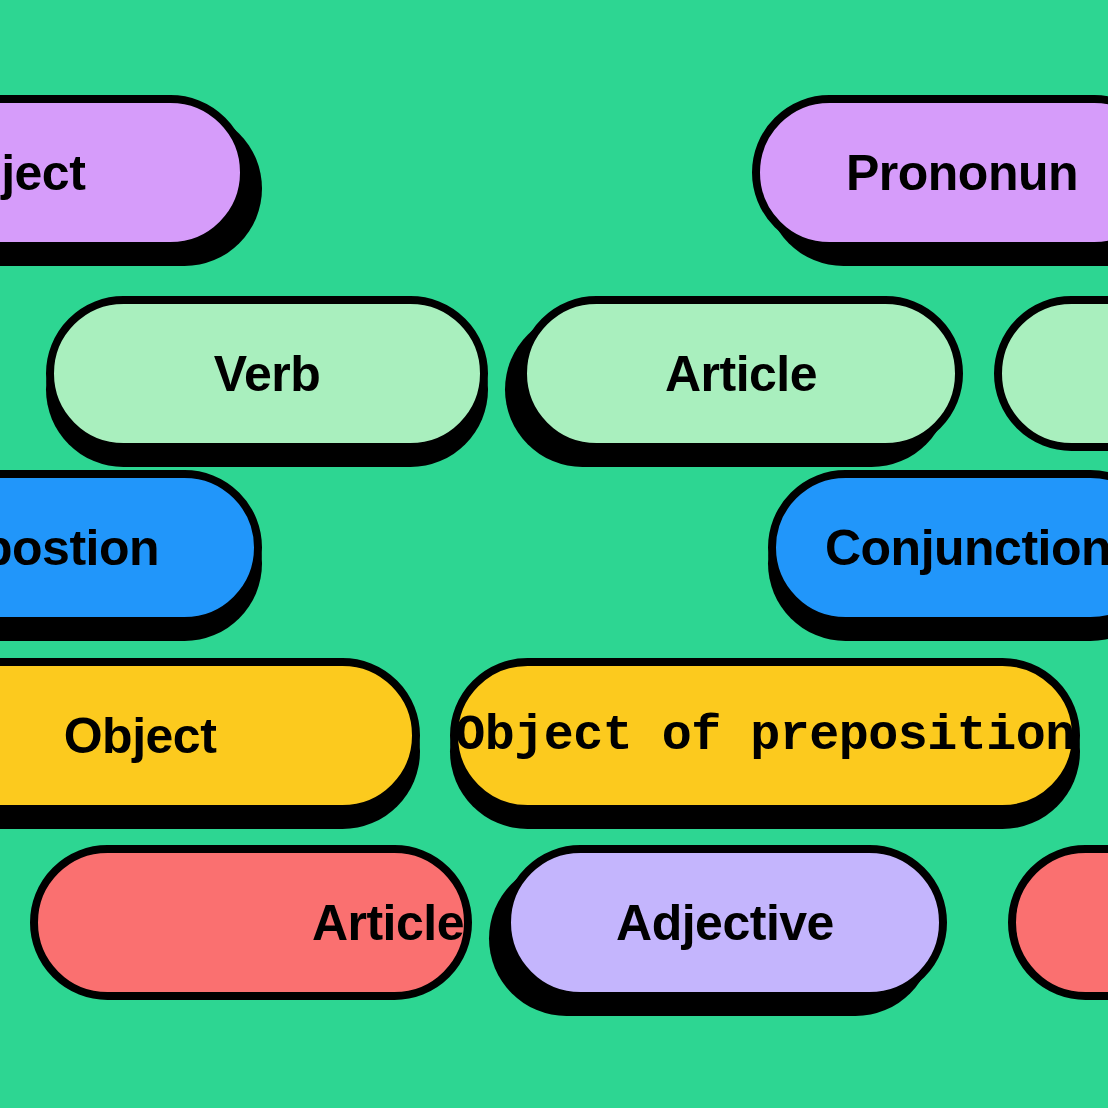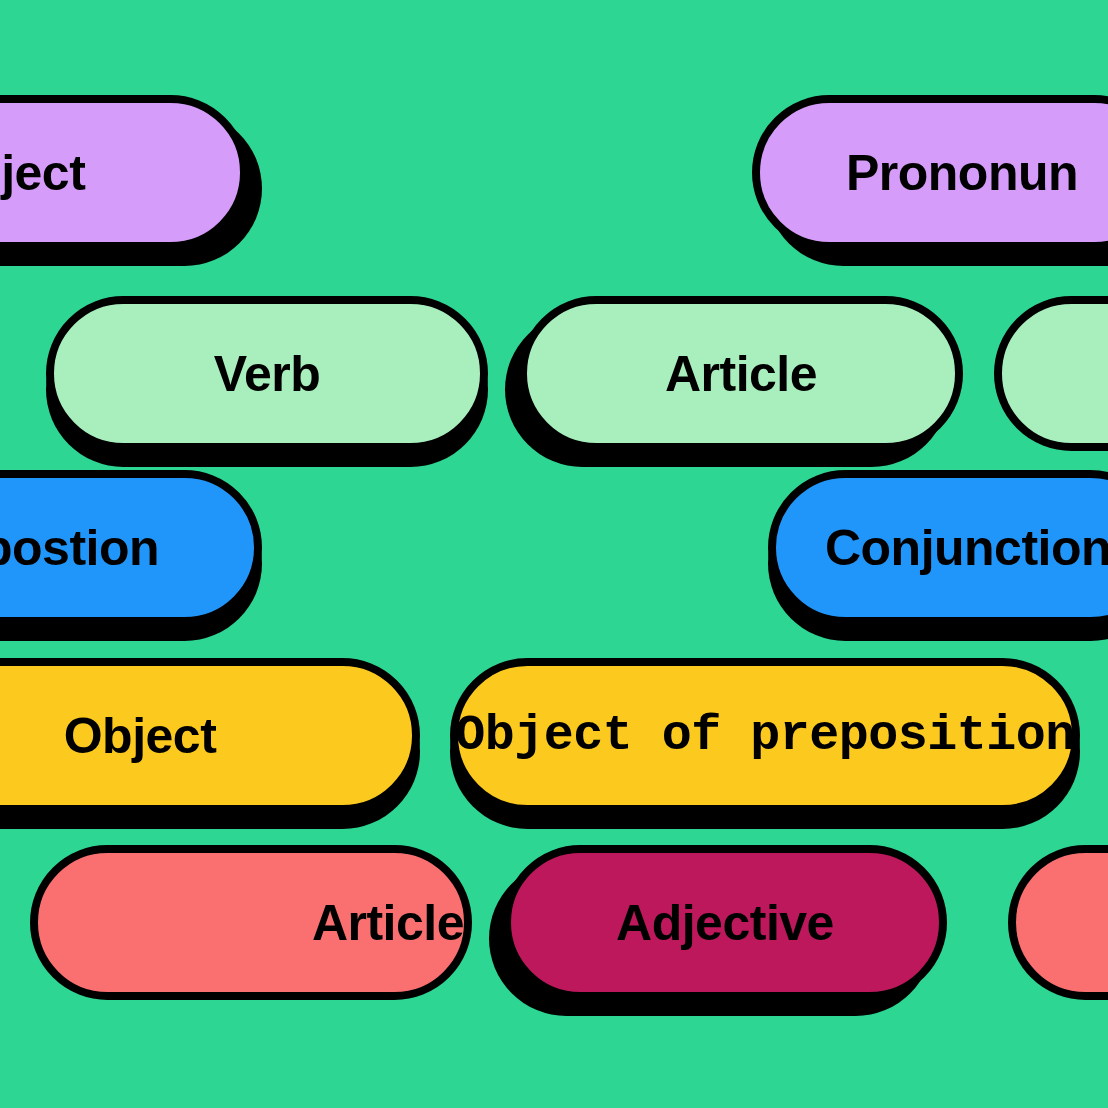--- a/index.html
+++ b/index.html
@@ -103,20 +103,20 @@
         <span class="pill-label">Object</span>
       </div>
       <div class="pill c-yellow sh-d" style="left: 450px; width: 630px; background: rgb(252, 202, 30); font-family: Liberation Mono, monospace;">
         <span class="pill-label">Object of preposition</span>
       </div>
     </div>
     <div class="row" style="top: 845px;">
       <div class="pill c-salmon sh-none" style="left: 30px; width: 442px; background: rgb(250, 112, 112);">
         <span class="pill-label">Article</span>
       </div>
-      <div class="pill c-salmon sh-dl" style="left: 503px; width: 444px; background: #be185d; align-items: center;">
+      <div class="pill c-salmon sh-dl" style="left: 503px; width: 444px; background: #c4b5fd; align-items: center;">
         <span class="pill-label">Adjective</span>
       </div>
       <div class="pill c-salmon sh-none" style="left: 1008px; width: 260px; background: rgb(250, 112, 112);">
         <span class="pill-label"></span>
       </div>
     </div>
   </div>
 
 </body></html>

